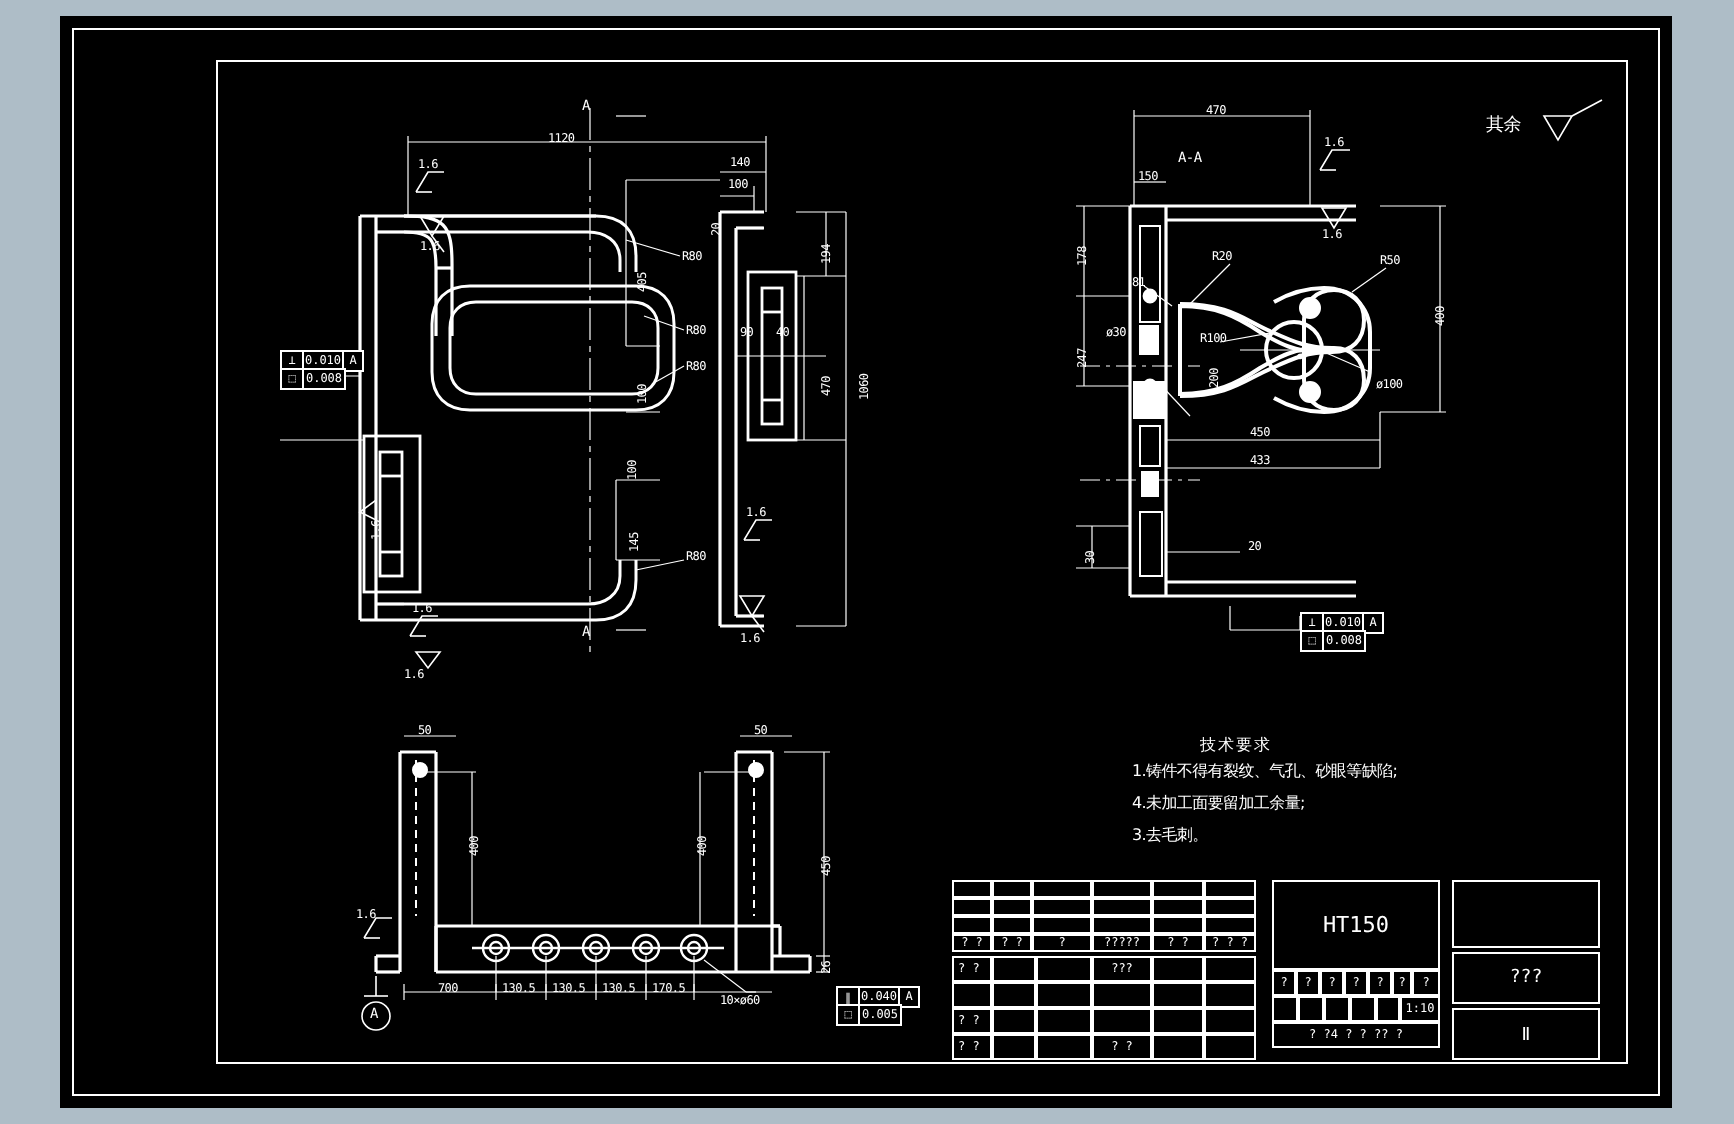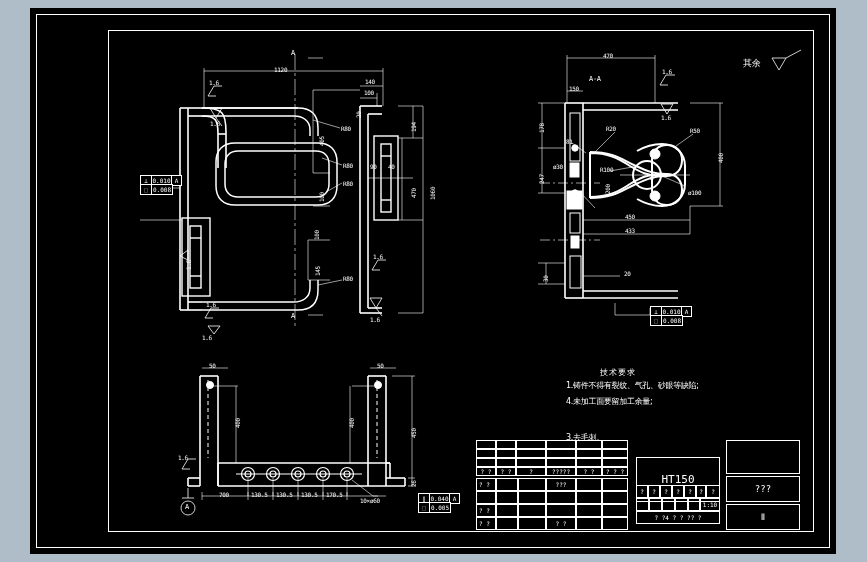--- a/index.html
+++ b/index.html
@@ -512,21 +512,21 @@
       <div class="tw-dat">A</div>
     </div>
     <div class="tolbox" style="left:388px;top:494px;">
       <div class="tw-sym">⬚</div>
       <div class="tw-val">0.005</div>
     </div>
 
     <div class="txt s8 cn" style="left:570px;top:361px;letter-spacing:1px;">技术要求</div>
     <div class="txt s8 cn" style="left:536px;top:374px;">1.铸件不得有裂纹、气孔、砂眼等缺陷;</div>
     <div class="txt s8 cn" style="left:536px;top:390px;">4.未加工面要留加工余量;</div>
-    <div class="txt s8 cn" style="left:536px;top:426px;">3.去毛刺。</div>
+    <div class="txt s8 cn" style="left:536px;top:406px;">3.去毛刺。</div>
 
     <div style="position:absolute;left:446px;top:432px;width:324px;height:92px;">
 
       <div>
         <div class="tbcell" style="left:0px;top:0px;width:20px;height:9px;"></div>
         <div class="tbcell" style="left:20px;top:0px;width:20px;height:9px;"></div>
         <div class="tbcell" style="left:40px;top:0px;width:30px;height:9px;"></div>
         <div class="tbcell" style="left:70px;top:0px;width:30px;height:9px;"></div>
         <div class="tbcell" style="left:100px;top:0px;width:26px;height:9px;"></div>
         <div class="tbcell" style="left:126px;top:0px;width:26px;height:9px;"></div>
@@ -576,21 +576,21 @@
         <div class="tbcell" style="left:126px;top:64px;width:26px;height:13px;"></div>
 
         <div class="tbcell l" style="left:0px;top:77px;width:20px;height:13px;">? ?</div>
         <div class="tbcell" style="left:20px;top:77px;width:22px;height:13px;"></div>
         <div class="tbcell" style="left:42px;top:77px;width:28px;height:13px;"></div>
         <div class="tbcell" style="left:70px;top:77px;width:30px;height:13px;">? ?</div>
         <div class="tbcell" style="left:100px;top:77px;width:26px;height:13px;"></div>
         <div class="tbcell" style="left:126px;top:77px;width:26px;height:13px;"></div>
       </div>
 
-      <div class="tbcell big" style="left:160px;top:17px;width:84px;height:45px;">HT150</div>
+      <div class="tbcell big" style="left:160px;top:0px;width:84px;height:45px;">HT150</div>
 
       <div class="tbcell" style="left:160px;top:45px;width:12px;height:13px;">?</div>
       <div class="tbcell" style="left:172px;top:45px;width:12px;height:13px;">?</div>
       <div class="tbcell" style="left:184px;top:45px;width:12px;height:13px;">?</div>
       <div class="tbcell" style="left:196px;top:45px;width:12px;height:13px;">?</div>
       <div class="tbcell" style="left:208px;top:45px;width:12px;height:13px;">?</div>
       <div class="tbcell" style="left:220px;top:45px;width:10px;height:13px;">?</div>
       <div class="tbcell" style="left:230px;top:45px;width:14px;height:13px;">?</div>
 
       <div class="tbcell" style="left:160px;top:58px;width:13px;height:13px;"></div>

